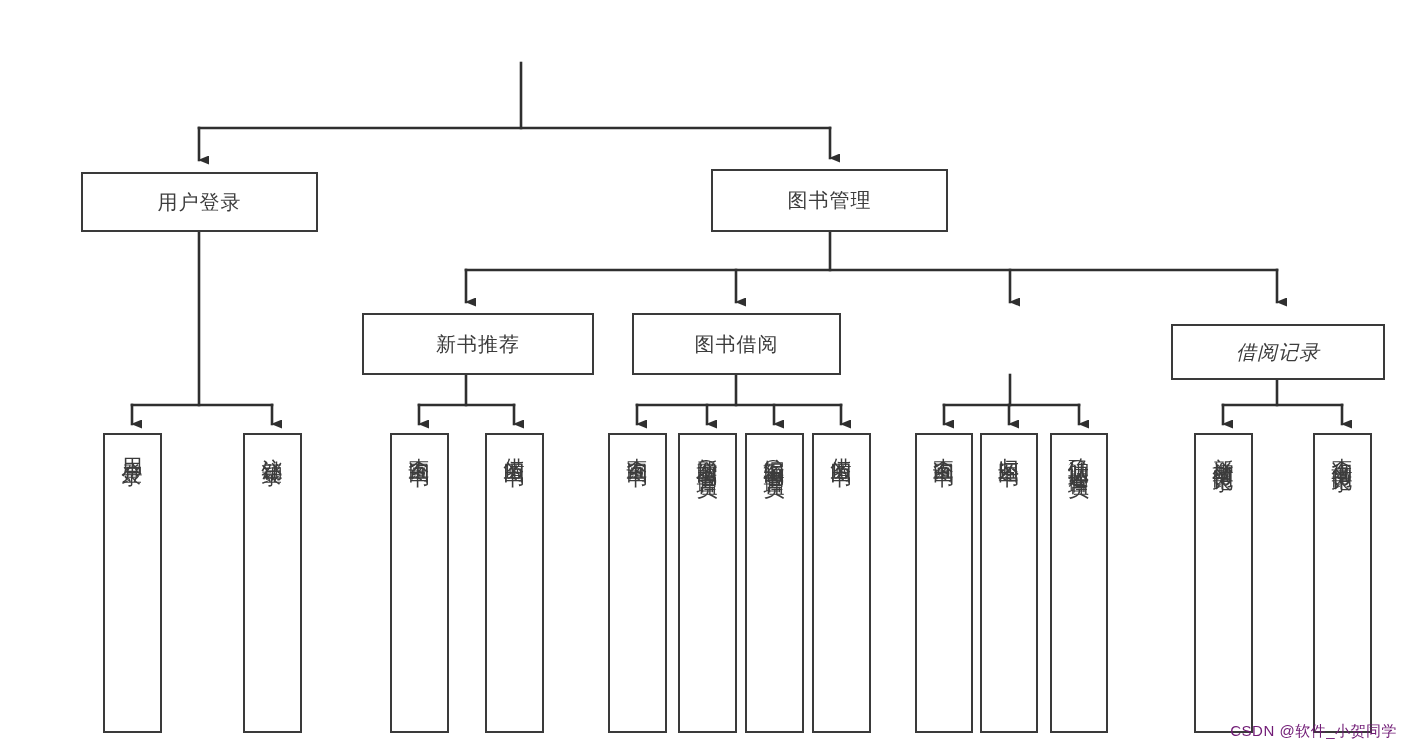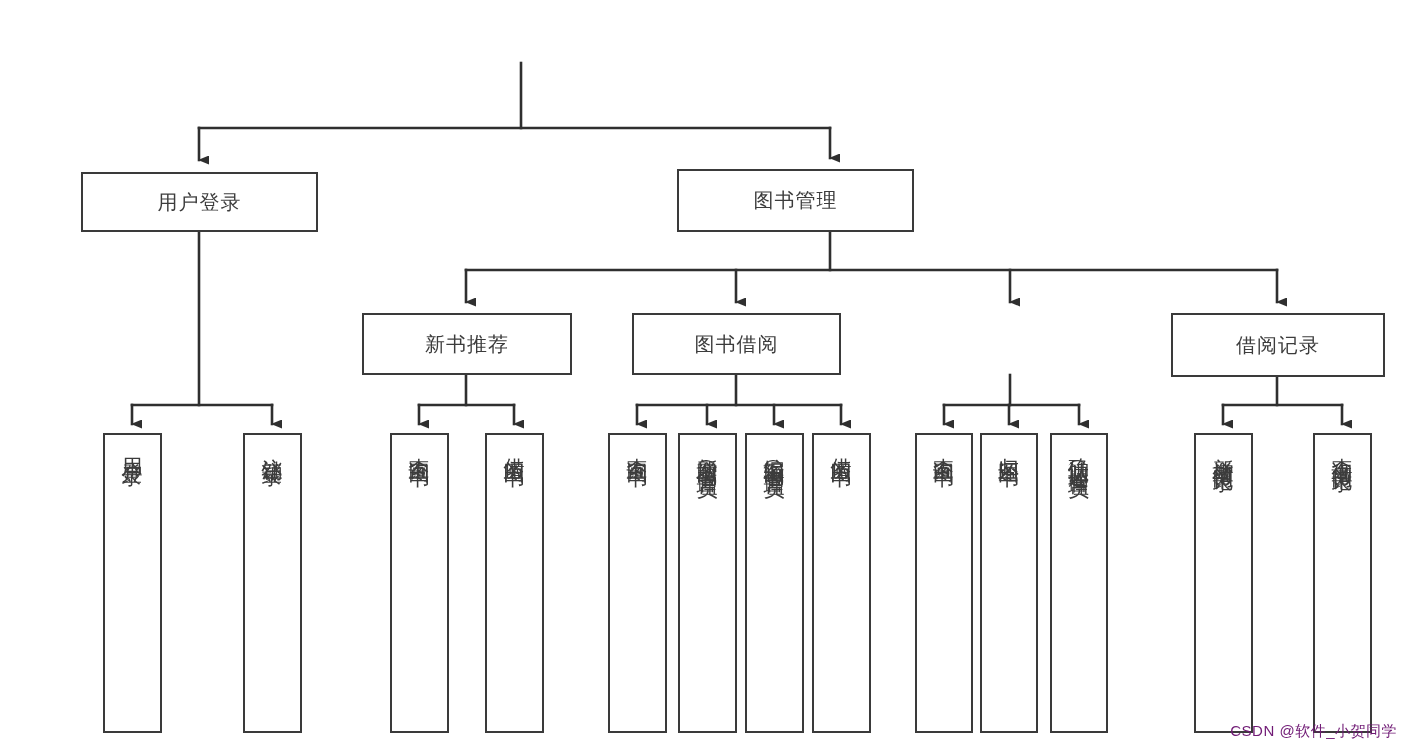--- a/index.html
+++ b/index.html
@@ -123,31 +123,31 @@
       <path d="M 1223 405 L 1342 405"></path>
       <path d="M 1223 405 L 1223 424" marker-end="url(#arrowhead)"></path>
       <path d="M 1342 405 L 1342 424" marker-end="url(#arrowhead)"></path>
     </g>
   </svg>
 
 
   <div class="node level2" style="left:81px; top:172px; width:237px; height:60px;">
     <span class="node-label">用户登录</span>
   </div>
-  <div class="node level2" style="left:677px; top:169px; width:237px; height:63px;">
+  <div class="node level2" style="left:711px; top:169px; width:237px; height:63px;">
     <span class="node-label">图书管理</span>
   </div>
 
-  <div class="node level3" style="left:362px; top:313px; width:210px; height:62px;">
+  <div class="node level3" style="left:362px; top:313px; width:232px; height:62px;">
     <span class="node-label">新书推荐</span>
   </div>
   <div class="node level3" style="left:632px; top:313px; width:209px; height:62px;">
     <span class="node-label">图书借阅</span>
   </div>
-  <div class="node level3" style="left:1171px; top:313px; width:214px; height:64px;">
+  <div class="node level3" style="left:1171px; top:324px; width:214px; height:56px;font-style:italic;">
     <span class="node-label">借阅记录</span>
   </div>
 
   <div class="node leaf" style="left:103px; top:433px; width:59px; height:300px;">
     <span class="node-label">用户登录</span>
   </div>
   <div class="node leaf" style="left:243px; top:433px; width:59px; height:300px;">
     <span class="node-label">注销登录</span>
   </div>
 

